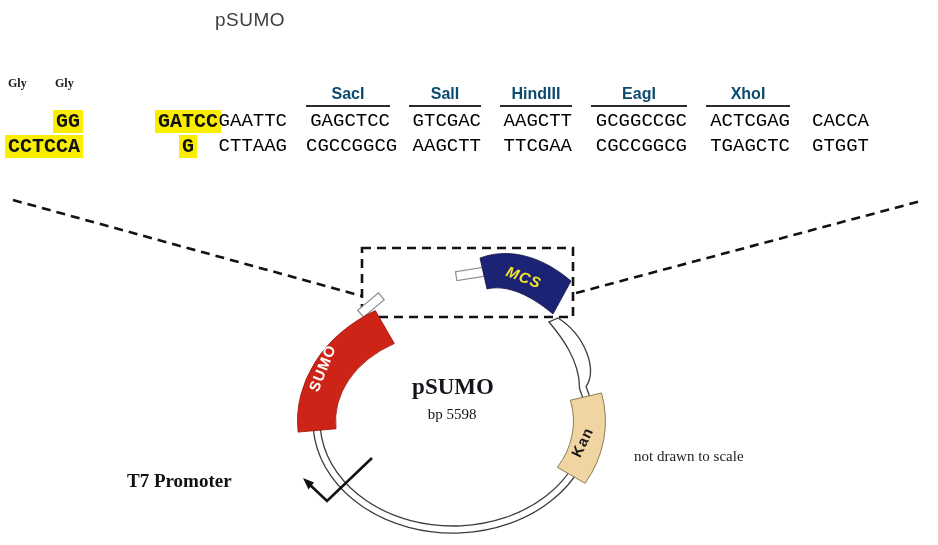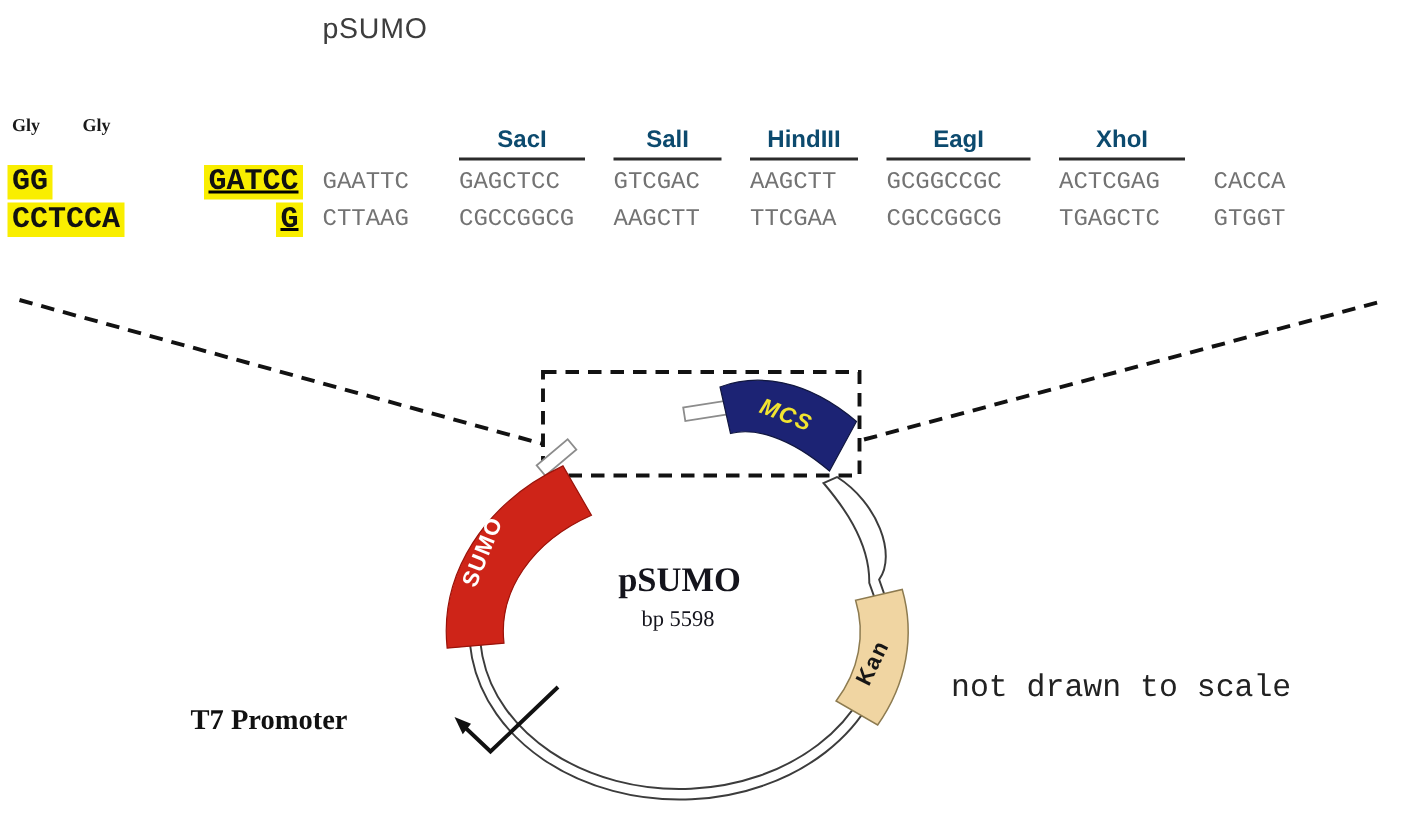--- a/index.html
+++ b/index.html
@@ -10,50 +10,50 @@
   .abs{position:absolute;white-space:nowrap;}
 
   
   .page-title{left:215px;top:9px;font-size:19px;color:#3d3d3d;letter-spacing:.5px;}
 
   
   .gly{font-family:"Liberation Serif",serif;font-weight:bold;font-size:12px;color:#1a1a1a;}
   .gly1{left:8px;top:76px;} .gly2{left:55px;top:76px;}
 
   
-  .mono{font-family:"Liberation Mono","DejaVu Sans Mono",monospace;}
+  .mono{font-family:"Liberation Mono","DejaVu Sans Mono",monospace;text-align:right;}
   .seq-area{left:215px;top:84px;display:flex;gap:19px;align-items:flex-end;}
   .seq-group{display:flex;flex-direction:column;}
   .site-label{font-weight:bold;font-size:16px;color:#0c4a6e;text-align:center;height:20px;line-height:20px;}
   .site-line{height:0;border-top:2.2px solid #2b2b2b;margin:1px 0 2px 0;}
-  .seq-row{font-size:16px;line-height:25px;height:25px;color:#737373;}
+  .seq-row{font-size:19px;line-height:25px;height:25px;color:#000000;}
 
   
   .hl-gg{left:5px;top:109px;}
-  .hl-gatcc{left:134px;top:109px;width:68px;text-align:right;text-decoration:underline;}
+  .hl-gatcc{left:154px;top:109px;width:68px;text-align:center;}
   .hl-row{font-size:20px;line-height:25px;height:25px;color:#111;font-weight:bold;}
   .hl{background:#f9ee00;padding:0 3px;}
 
   
   .center-title{left:453px;top:387px;transform:translate(-50%,-50%);
     font-family:"Liberation Serif",serif;font-weight:bold;font-size:23px;color:#14141c;}
   .center-sub{left:452px;top:414px;transform:translate(-50%,-50%);
     font-family:"Liberation Serif",serif;font-size:15px;color:#14141c;}
 
   
   .feat{font-weight:bold;font-size:15px;letter-spacing:1px;}
   .sumo-label{left:322px;top:368px;transform:translate(-50%,-50%) rotate(-68deg);color:#fff;}
   .mcs-label{left:524px;top:277px;transform:translate(-50%,-50%) rotate(21deg);
     color:#f2e430;font-style:italic;}
   .kan-label{left:582px;top:442px;transform:translate(-50%,-50%) rotate(-64deg);color:#161616;}
 
   
   .t7-label{left:127px;top:470px;font-family:"Liberation Serif",serif;font-weight:bold;
     font-size:19px;color:#111;}
-  .scale-note{left:634px;top:448px;font-family:Liberation Mono, monospace;font-size:21px;color:#222;}
+  .scale-note{left:634px;top:448px;font-family:Liberation Serif, serif;font-size:15px;color:#222;}
 </style>
 </head>
 <body>
 
 <div id="canvas">
 
   <svg id="art" viewBox="0 0 938 545">
 
     <path d="M372.7,329.3 A140,112 0 1 0 586.1,386.4
          C 598,370 585,335 558,318

